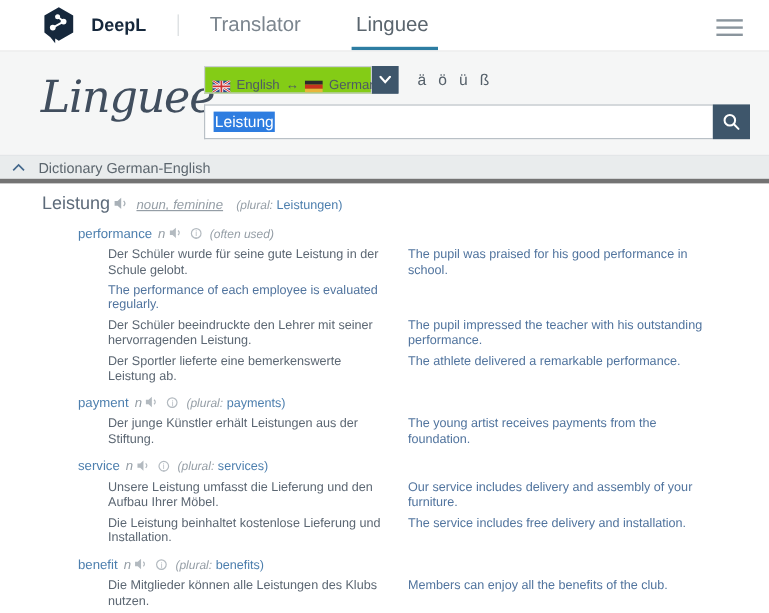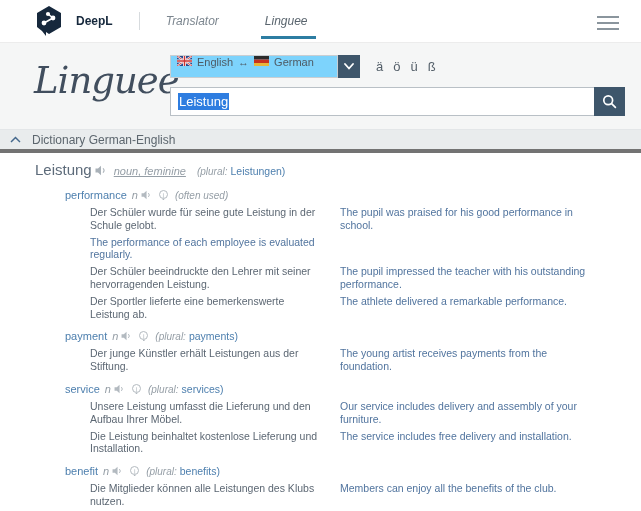--- a/index.html
+++ b/index.html
@@ -2,32 +2,32 @@
 <html><head>
 <meta charset="utf-8">
 <style>
   * { margin:0; padding:0; box-sizing:border-box; }
   html,body { width:641px; height:511px; overflow:hidden; background:#fff;
     font-family:"Liberation Sans", sans-serif; }
   
   .top-header { height:42px; background:#fff; display:flex; align-items:center; position:relative; }
   .logo-wrap { display:flex; align-items:center; margin-left:34px; cursor:pointer; }
   .logo-mark { width:30px; height:32px; position:relative; }
-  .brand-name { font-size:12px; font-weight:bold; color:#16283c; margin-left:12px; }
+  .brand-name { font-size:15px; font-weight:bold; color:#16283c; margin-left:12px; }
   .nav-divider { width:1px; height:18px; background:#d7dbde; margin:0 24px 0 26px; }
-  .nav-item { font-size:12px; color:#7b858e; margin-right:42px; cursor:pointer; position:relative; padding:11px 2px;font-style:italic; }
+  .nav-item { font-size:17px; color:#7b858e; margin-right:42px; cursor:pointer; position:relative; padding:11px 2px; }
   .nav-item.active { color:#5a656e; }
   .nav-item.active::after { content:""; position:absolute; left:-2px; right:-6px; bottom:0px; height:3px; background:#2d7da2; }
   .hamburger { position:absolute; right:22px; top:12px; width:22px; cursor:pointer; }
   .hamburger div { height:2px; background:#8a959d; margin:4px 0; }
   
   .search-panel { height:88px; background:#f5f6f6; border-top:1px solid #ececec; border-bottom:1px solid #e3e6e8; position:relative; }
   .linguee-logo { position:absolute; left:34px; top:16px; font-family:"DejaVu Serif", serif; font-style:italic; font-size:37px; color:#414e5e; letter-spacing:-1px; }
   .lang-row { position:absolute; left:170px; top:12px; display:flex; align-items:center; }
-  .lang-select { display:flex; align-items:flex-start; background:#7dd3fc; border:1px solid #c9ced2; height:23px; width:168px; padding:0 6px; font-size:11px; color:#4e5a64; cursor:pointer; }
+  .lang-select { display:flex; align-items:flex-end; background:#84cc16; border:1px solid #c9ced2; height:23px; width:140px; padding:0 6px; font-size:11px; color:#4e5a64; cursor:pointer; }
   .flag { width:15px; height:10px; display:inline-block; margin-right:5px; flex:none; }
   .lang-arrow { margin:0 5px; color:#4e5a64; font-size:11px; }
   .dd-btn { width:22px; height:23px; background:#3e566b; border:1px solid #3e566b; display:flex; align-items:center; justify-content:center; cursor:pointer; }
   .special-chars { margin-left:16px; display:flex; gap:10px; font-size:13px; color:#55606a; }
   .special-chars span { cursor:pointer; }
   .search-row { position:absolute; left:170px; top:44px; display:flex; }
   .search-input { width:424px; height:29px; background:#fff; border:1px solid #b9c0c6; border-right:none; font-size:13px; padding:0 7px; display:flex; align-items:center; }
   .sel { background:#2e7de0; color:#fff; padding:1px 1px; }
   .search-btn { width:31px; height:29px; background:#3e566b; display:flex; align-items:center; justify-content:center; cursor:pointer; }
   

